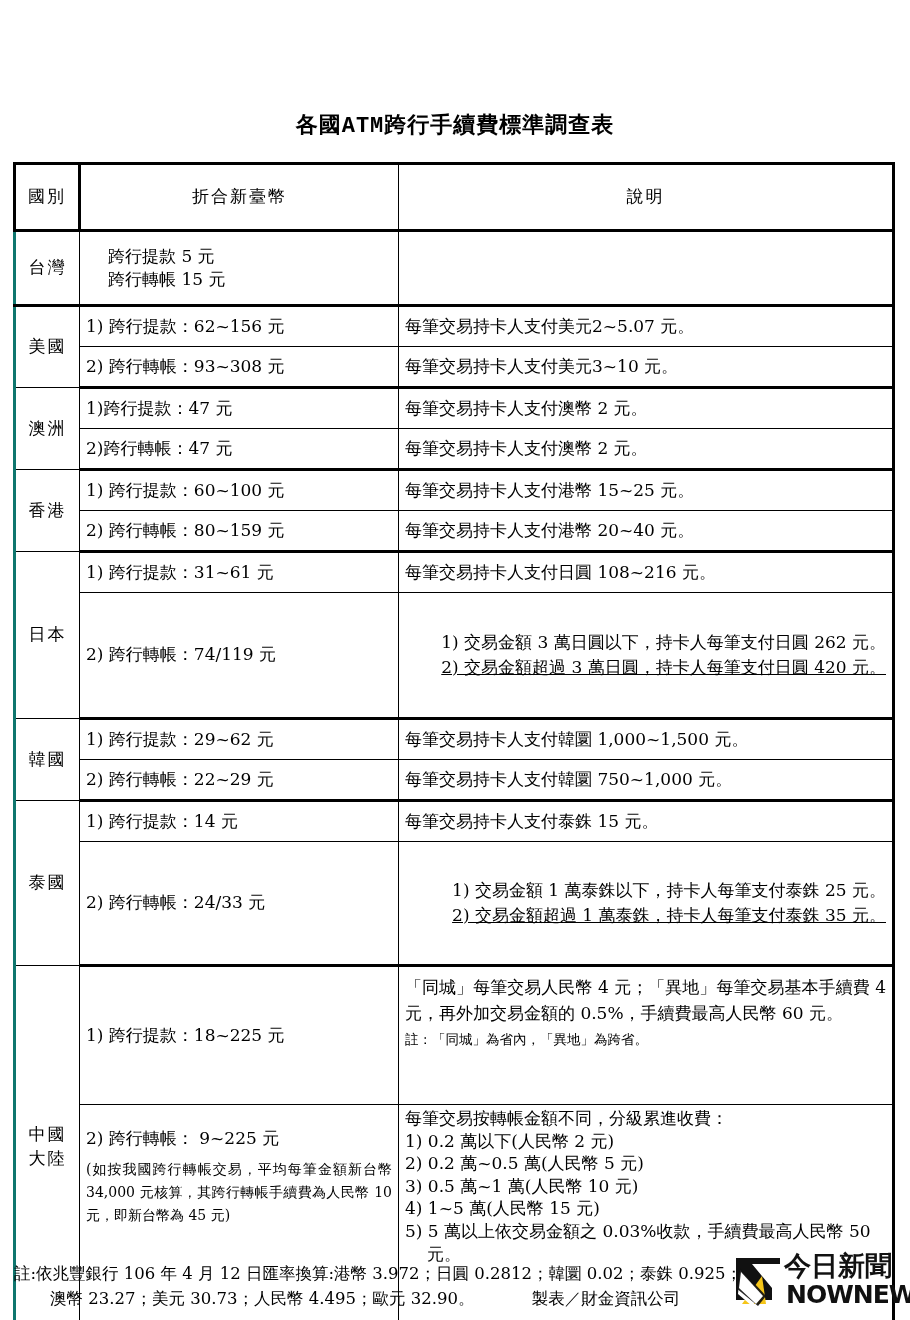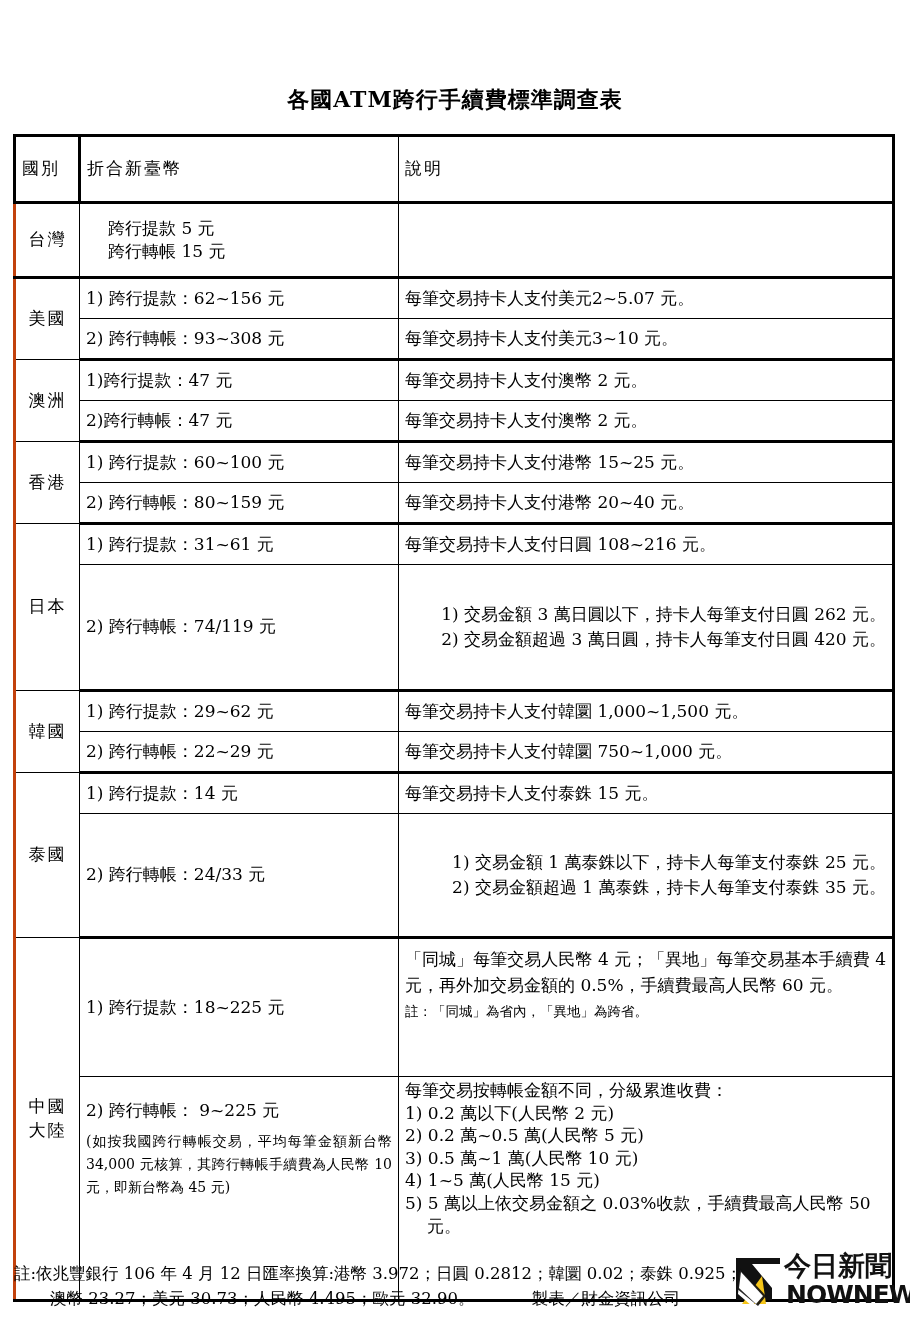--- a/index.html
+++ b/index.html
@@ -11,42 +11,43 @@
     overflow:hidden;
     position:relative;
   }
   .page{position:relative;width:910px;height:1320px;}
 
   .doc-title{
     text-align:center;
     font-size:22px;
     font-weight:bold;
     letter-spacing:1px;
-    padding-top:88px;
+    padding-top:116px;
     line-height:1;
+    font-family:Liberation Mono, monospace;
   }
 
   table.atm{
     border-collapse:collapse;
     table-layout:fixed;
     width:879px;
     margin-left:13px;
     margin-top:24px;
   }
   table.atm td{
     border:1px solid #000;
     padding:2px 6px;
     vertical-align:middle;
     font-size:17px;
     line-height:1.38;
   }
   
   table.atm td.thickTop{border-top:3px solid #000;}
   table.atm td.thickBottom{border-bottom:3px solid #000;}
-  table.atm td.thickLeft{border-left:3px solid #c2410c;}
+  table.atm td.thickLeft{border-left:3px solid #0f766e;}
   table.atm td.thickRight{border-right:3px solid #000;}
   table.atm td.thickAll{border:3px solid #000;}
 
   .col-country{width:65px;}
   .col-amount{width:319px;}
   .col-note{width:495px;}
 
   td.country{
     text-align:center;
     font-size:18px;
@@ -57,33 +58,33 @@
     text-align:left;
     padding-left:10px;
   }
   td.amount.centerish{ padding-left:28px; }
   td.note{
     text-align:left;
     padding-left:10px;
     padding-right:8px;
   }
   td.head{
-    text-align:left;
+    text-align:center;
     font-size:19px;
     letter-spacing:2px;
     height:60px;
   }
 
   .hang{
     display:block;
     padding-left:25px;
     text-indent:-25px;
     text-align:right;
   }
-  .hang + .hang{margin-top:1px;}
+  .hang + .hang{margin-top:1px;text-decoration:underline;}
   .smallnote{
     display:block;
     font-size:13.5px;
     margin-top:3px;
     line-height:1.35;
   }
   .paren{
     display:block;
     font-size:14px;
     line-height:1.62;

